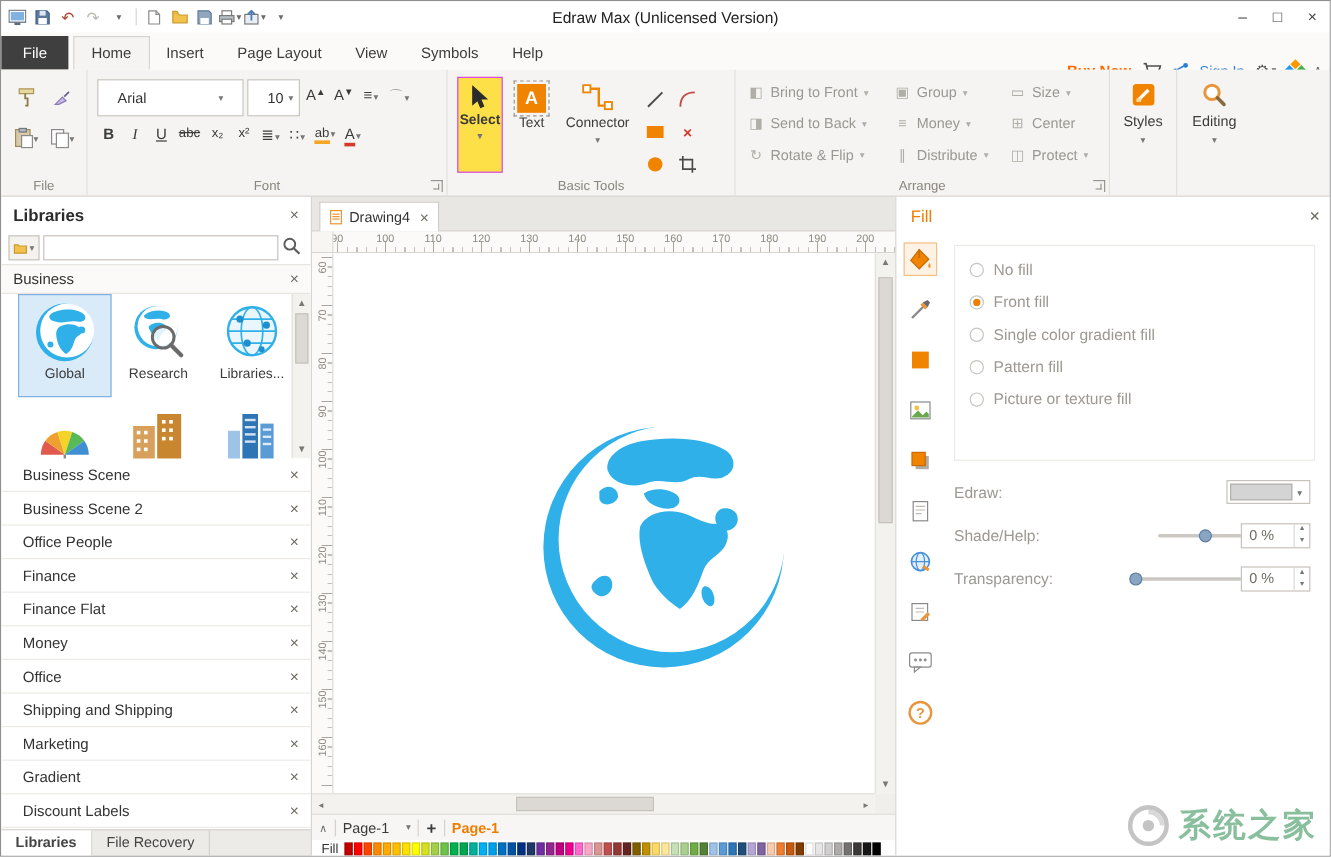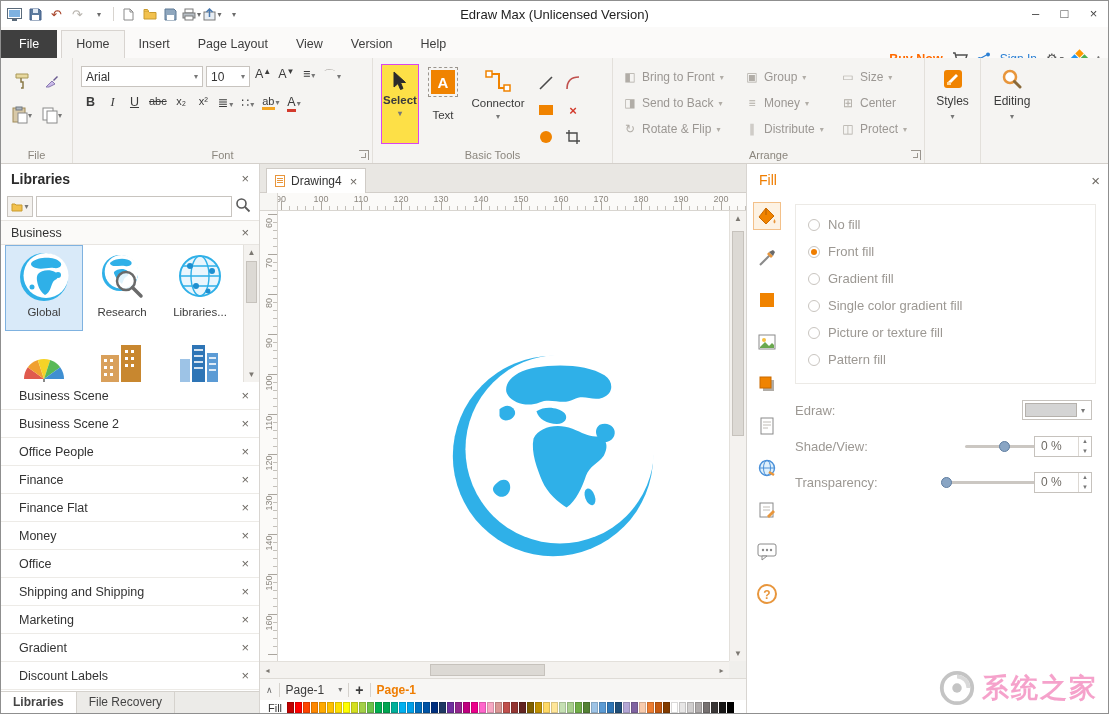--- a/index.html
+++ b/index.html
@@ -35,21 +35,21 @@
   .ribbon { position:absolute; left:0; top:57px; right:0; height:106px; background:#f5f4f2; border-bottom:1px solid #d4d0cb; display:flex; }
   .rgroup { position:relative; border-right:1px solid #e3e0db; height:100%; }
   .glabel { position:absolute; bottom:2px; left:0; right:0; text-align:center; font-size:11px; color:#8b867e; }
   .launcher { position:absolute; right:3px; bottom:3px; width:10px; height:10px; border-top:1px solid #9a958e; border-right:1px solid #9a958e; }
   .launcher:after { content:""; position:absolute; right:2px; top:2px; width:4px; height:4px; border-right:1px solid #9a958e; border-bottom:1px solid #9a958e; }
   .g-file { width:72px; }
   .g-file .grid2 { display:grid; grid-template-columns:26px 26px; grid-template-rows:30px 30px; gap:4px; padding:8px 0 0 8px; }
   .bigcell { display:flex; align-items:center; justify-content:center; font-size:15px; color:#5a5a5a; }
   .g-font { width:300px; padding:8px 6px 0 8px; }
   .frow { display:flex; align-items:center; gap:3px; margin-bottom:8px; }
-  .combo { background:#fff; border:1px solid #c8c4bf; height:21px; display:flex; align-items:center; padding:0 4px; font-size:12px; color:#333; }
+  .combo { background:#fff; border:1px solid #c8c4bf; height:31px; display:flex; align-items:center; padding:0 16px; font-size:12px; color:#333; }
   .combo .caret { margin-left:auto; font-size:8px; color:#777; padding-left:4px; }
   .combo.family { width:122px; }
   .combo.size { width:44px; }
   .sbtn { height:20px; min-width:19px; padding:0 2px; display:inline-flex; align-items:baseline; justify-content:center; font-size:12.5px; color:#3b3b3b; }
   .sbtn .caret { font-size:8px; color:#777; margin-left:1px; }
   .sbtn .mini { font-size:8px; position:relative; top:-4px; }
   .u-orange { border-bottom:3px solid #f5a623; }
   .u-red { border-bottom:3px solid #d33a2c; }
   .g-basic { width:240px; display:flex; gap:5px; padding:6px 4px 0 8px; }
   .tool-big { width:38px; height:80px; display:flex; flex-direction:column; align-items:center; justify-content:flex-start; gap:3px; padding-top:6px; font-size:11.5px; color:#3b3b3b; }
@@ -68,21 +68,21 @@
   
   .libpanel { position:absolute; left:0; top:163px; width:259px; bottom:22px; background:#fff; border-right:1px solid #d8d5d1; }
   .lib-header { height:29px; display:flex; align-items:center; padding:0 10px; }
   .lib-title { font-size:14px; font-weight:bold; color:#2b2b2b; }
   .xbtn { margin-left:auto; color:#6e6a64; font-size:13px; }
   .lib-search { height:27px; display:flex; align-items:center; gap:3px; padding:0 8px 0 6px; }
   .folderbtn { width:26px; height:21px; border:1px solid #c8c4bf; background:#f4f2ef; display:flex; align-items:center; justify-content:center; gap:1px; font-size:8px; color:#777; }
   .searchbox { flex:1; height:21px; border:1px solid #c8c4bf; background:#fff; }
   .grouphdr { height:25px; background:#fbfaf8; border-top:1px solid #e8e5e1; border-bottom:1px solid #e8e5e1; display:flex; align-items:center; padding:0 10px; font-size:12.5px; color:#333; }
   .shapes { position:relative; height:137px; overflow:hidden; }
-  .shapegrid { display:grid; grid-template-columns:78px 78px 78px; padding-left:4px; }
+  .shapegrid { display:grid; grid-template-columns:78px 78px 78px; padding-left:14px; }
   .shapecell { height:86px; display:flex; flex-direction:column; align-items:center; justify-content:flex-start; padding-top:5px; gap:3px; border:1px solid transparent; }
   .shapecell.sel { background:#d9eaf9; border:1px solid #7fb2e0; }
   .shapelabel { font-size:11.5px; color:#3b3b3b; }
   .vscr { position:absolute; right:0; top:0; bottom:0; width:16px; background:#f4f2ef; border-left:1px solid #e3e0db; }
   .scrbtn { height:15px; display:flex; align-items:center; justify-content:center; font-size:8px; color:#7c7872; }
   .scrbtn.bot { position:absolute; bottom:0; left:0; right:0; }
   .scrthumb { position:absolute; left:2px; right:2px; background:#dcd9d4; border:1px solid #c6c2bc; }
   .sections { }
   .secrow { height:28px; display:flex; align-items:center; padding:0 10px 0 18px; border-bottom:1px solid #edebe7; font-size:12.5px; color:#333; }
   .lefttabs { position:absolute; left:0; bottom:0; width:259px; height:22px; background:#ecebe8; border-top:1px solid #d5d2cd; border-right:1px solid #d8d5d1; display:flex; font-size:12px; color:#444; }
@@ -146,21 +146,21 @@
   .colorcombo .caret { font-size:8px; color:#777; padding:0 4px; }
   .slider { position:absolute; width:104px; height:3px; background:#cbc7c2; border-radius:2px; }
   .knob { position:absolute; top:-4px; width:11px; height:11px; border-radius:50%; background:#89a5c4; border:1px solid #5f7da0; }
   .spin { position:absolute; right:4px; width:58px; height:21px; border:1px solid #c6c2bd; background:#fff; display:flex; align-items:center; }
   .spinval { flex:1; font-size:12px; color:#6e6a64; padding-left:6px; }
   .spinbtns { width:13px; height:100%; border-left:1px solid #dcd8d3; display:flex; flex-direction:column; }
   .spinbtns i { flex:1; display:flex; align-items:center; justify-content:center; font-size:6px; color:#777; font-style:normal; }
   
   .watermark { position:absolute; right:10px; bottom:6px; display:flex; align-items:center; gap:6px; opacity:0.5; }
   .wm-logo { width:38px; height:38px; }
-  .wm-text { font-size:27px; font-weight:bold; color:#ec4899; letter-spacing:2px; }
+  .wm-text { font-size:27px; font-weight:bold; color:#15803d; letter-spacing:2px; }
   .cell-ic { display:block; }
 </style>
 </head>
 <body>
 
 <div class="app">
 
   <div class="titlebar">
     <div class="qat">
       <span class="qi">
@@ -228,21 +228,21 @@
     </div>
   </div>
 
   <div class="menubar">
     <div class="mtab file">File</div>
     <div style="display:flex;align-items:flex-end;">
         <div class="mtab sel">Home</div>
         <div class="mtab">Insert</div>
         <div class="mtab">Page Layout</div>
         <div class="mtab">View</div>
-        <div class="mtab">Version</div>
+        <div class="mtab">Symbols</div>
         <div class="mtab">Help</div>
       </div>
     <div class="menu-right">
       <span class="buynow" style="color:#ff6a00;">Buy Now</span>
       <span class="mi">
         <svg width="16" height="14" viewBox="0 0 16 14">
             <path d="M1,1 H3 L5,9 H13 L15,3 H4" fill="none" stroke="#4f4f4f" stroke-width="1.4"></path>
             <circle cx="6" cy="12" r="1.5" fill="#ef7d00"></circle>
             <circle cx="12" cy="12" r="1.5" fill="#ef7d00"></circle>
           </svg>
@@ -350,21 +350,21 @@
     <div class="rgroup g-basic">
       <div class="tool-big on">
         <svg width="16" height="20" viewBox="0 0 16 20">
             <path d="M2,1 L2,16 L6,12.5 L8.5,18.5 L11,17.5 L8.5,11.5 L13.5,11.5 Z" fill="#2b2b2b" stroke="#2b2b2b"></path>
           </svg>
         <span>Select</span>
         <span class="caret">▾</span>
       </div>
       <div class="tool-big">
         <span class="texticon">A</span>
-        <span style="margin-top:12px;">Text</span>
+        <span style="margin-top:0;">Text</span>
       </div>
       <div class="tool-big" style="width:62px;">
         <svg width="26" height="24" viewBox="0 0 26 24">
             <path d="M4,4 H14 V18 H22" fill="none" stroke="#f08300" stroke-width="2"></path>
             <rect x="1" y="1" width="6" height="6" fill="#fff" stroke="#f08300" stroke-width="1.5"></rect>
             <rect x="19" y="15" width="6" height="6" fill="#fff" stroke="#f08300" stroke-width="1.5"></rect>
           </svg>
         <span>Connector</span>
         <span class="caret">▾</span>
       </div>
@@ -873,52 +873,46 @@
         <div class="fopt sel">
         <span class="radio">
             <span class="dot"></span>
           </span>
         <span class="olabel">Front fill</span>
       </div>
         <div class="fopt">
         <span class="radio">
             <span class="dot"></span>
           </span>
-        <span class="olabel">Gradient fill</span>
+        <span class="olabel">Single color gradient fill</span>
       </div>
         <div class="fopt">
         <span class="radio">
             <span class="dot"></span>
           </span>
-        <span class="olabel">Single color gradient fill</span>
+        <span class="olabel">Pattern fill</span>
       </div>
         <div class="fopt">
         <span class="radio">
             <span class="dot"></span>
           </span>
         <span class="olabel">Picture or texture fill</span>
-      </div>
-        <div class="fopt">
-        <span class="radio">
-            <span class="dot"></span>
-          </span>
-        <span class="olabel">Pattern fill</span>
       </div>
       </div>
 
     <div class="fp-row" style="top:235px;">
       <span class="fp-label">Edraw:</span>
       <span class="colorcombo">
         <span class="colorswatch"></span>
         <span class="caret">▾</span>
       </span>
     </div>
 
     <div class="fp-row" style="top:271px;">
-      <span class="fp-label">Shade/View:</span>
+      <span class="fp-label">Shade/Help:</span>
       <span class="slider" style="left:170px;">
         <span class="knob" style="left:34px;"></span>
       </span>
       <span class="spin">
         <span class="spinval">0 %</span>
         <span class="spinbtns">
             <i>▲</i>
             <i>▼</i>
           </span>
       </span>

